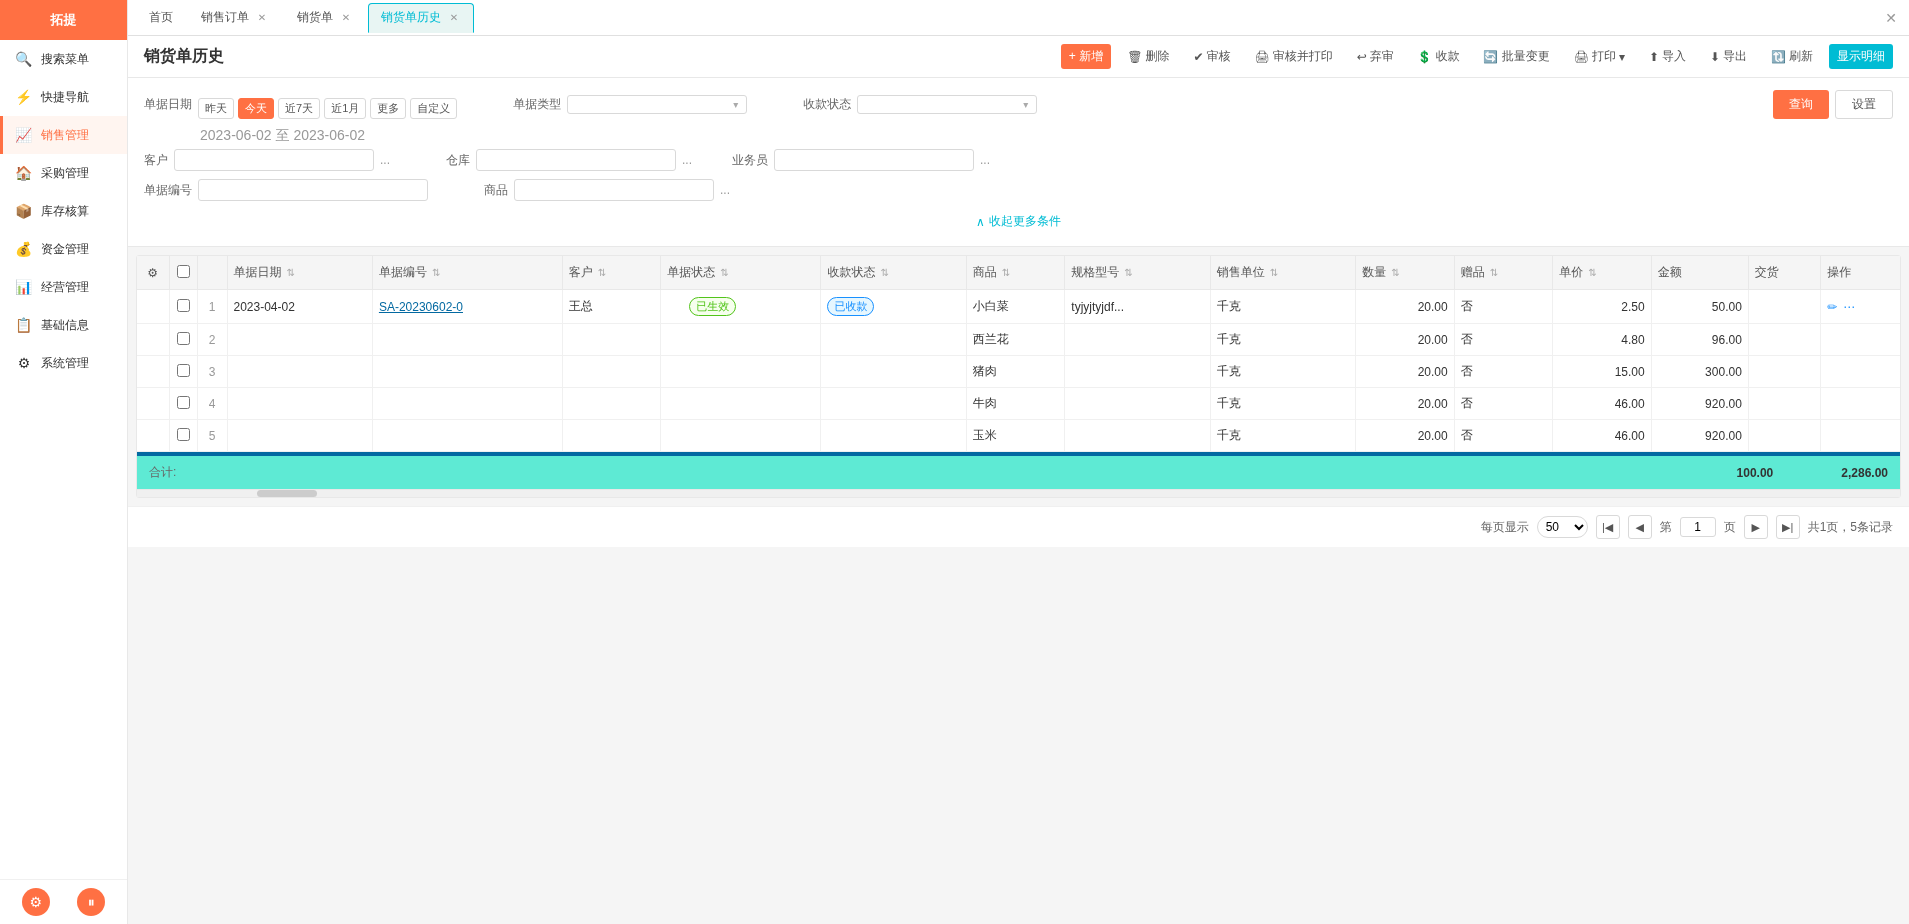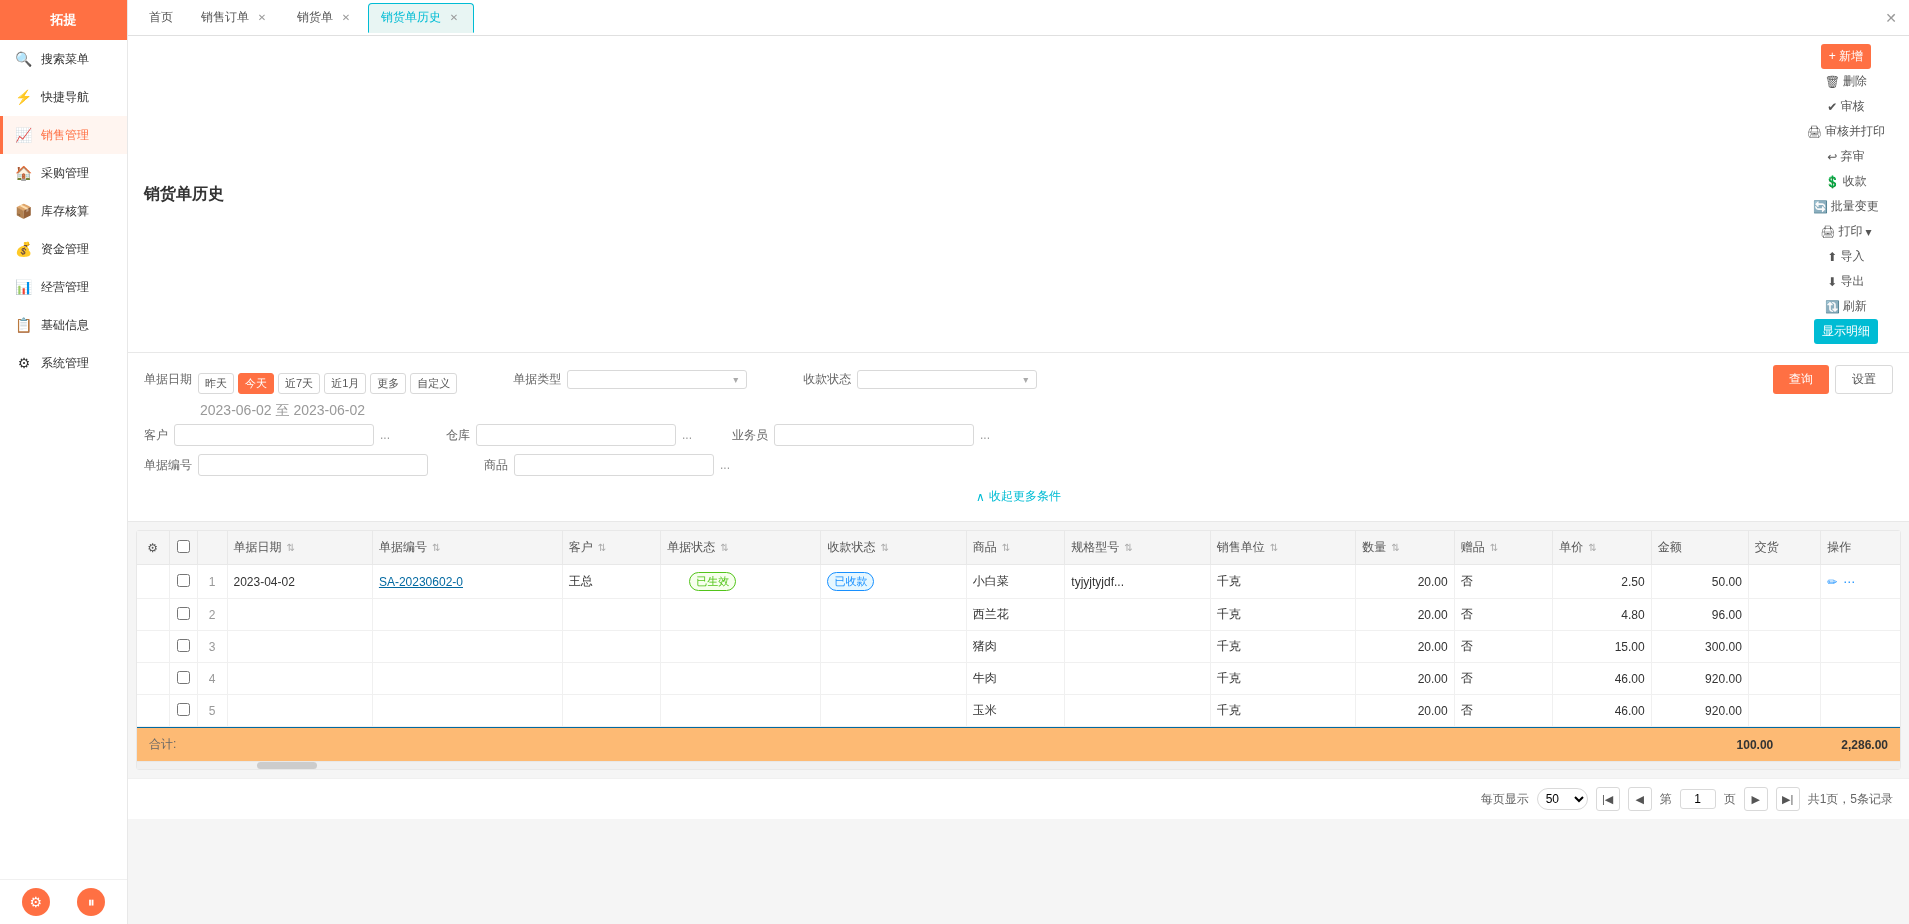--- a/index.html
+++ b/index.html
@@ -123,22 +123,21 @@
       background: #fff;
       border-bottom: 1px solid #e8e8e8;
     }
     .page-title {
       font-size: 16px;
       font-weight: bold;
       color: #333;
     }
     .toolbar-actions {
       display: flex;
-      align-items: center;
-      flex-direction: column;
+      gap: 8px;
     }
     .toolbar-btn {
       display: flex;
       align-items: center;
       gap: 3px;
       padding: 4px 8px;
       border: none;
       background: none;
       cursor: pointer;
       color: #555;
@@ -284,22 +283,22 @@
       font-size: 11px;
       border: 1px solid;
     }
     .status-active { color: #52c41a; border-color: #52c41a; background: #f6ffed; margin-left: 22px; }
     .status-paid { color: #1890ff; border-color: #1890ff; background: #e6f7ff; }
     .link-text { color: #0369a1; cursor: pointer; text-decoration: underline; }
     .table-footer {
       display: flex;
       align-items: center;
       padding: 8px 12px;
-      background: #fdba74;
-      border-top: 1px solid #0369a1;
+      background: #5eead4;
+      border-top: 4px solid #0369a1;
     }
     .table-footer-label { color: #666; }
     .table-footer-values { margin-left: auto; display: flex; gap: 68px; color: #333; font-weight: bold; }
 
     
     .pagination-area {
       display: flex;
       align-items: center;
       justify-content: flex-end;
       padding: 8px 16px;

